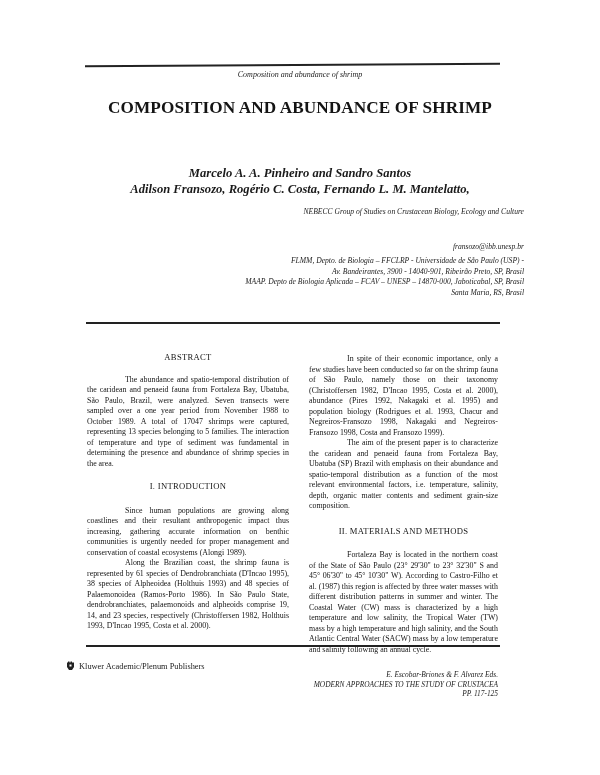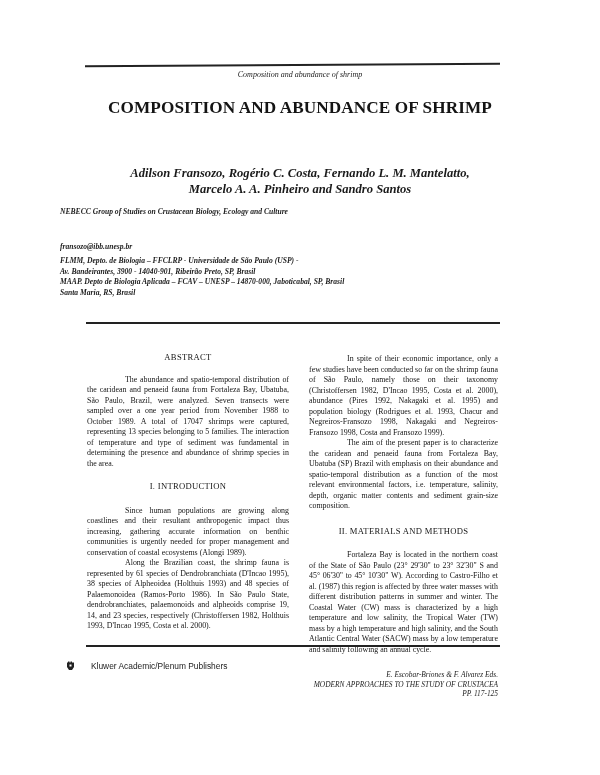--- a/index.html
+++ b/index.html
@@ -3,41 +3,41 @@
 <meta charset="utf-8">
 <style>
   html, body { margin:0; padding:0; }
   body { width:600px; height:775px; background:#ffffff; position:relative; overflow:hidden;
          font-family:"Liberation Serif", serif; color:#111; }
   .abs { position:absolute; }
   .rule { position:absolute; height:1.5px; background:#222; }
   .running-head { left:0; width:600px; top:70px; text-align:center; font-style:italic; font-size:8px; color:#222; }
   .title { left:60px; width:480px; top:98px; text-align:center; font-weight:bold; font-size:17.2px; line-height:20px; letter-spacing:0.1px; color:#141414; }
   .authors { left:60px; width:480px; top:165px; text-align:center; font-weight:bold; font-style:italic; font-size:12.6px; line-height:16px; color:#1a1a1a; }
-  .affil { left:60px; width:480px; text-align:left; font-style:italic; font-size:7.6px; line-height:10.5px; color:#222;font-weight:bold; }
+  .affil { left:44px; width:480px; text-align:right; font-style:italic; font-size:7.6px; line-height:10.5px; color:#222; }
   .col { position:absolute; font-size:7.9px; line-height:10.5px; text-align:justify; color:#151515; }
   .col p { margin:0; text-indent:38px; }
   .heading { text-align:center; font-size:8.6px; letter-spacing:0.3px; color:#151515; }
-  .footer-left { left:66px; top:661px; font-family:Liberation Sans, sans-serif; font-size:8.4px; color:#222; display:flex; align-items:center; gap:16px; }
+  .footer-left { left:66px; top:661px; font-family:Liberation Serif, serif; font-size:8.4px; color:#222; display:flex; align-items:center; gap:4px; }
   .footer-right { right:102px; top:670px; text-align:right; font-style:italic; font-size:7.4px; line-height:9.6px; color:#222; }
   .logo { width:9px; height:10px; display:inline-block; }
 </style>
 </head>
 <body>
 
 <div class="rule" style="left:85px; top:64px; width:415px; transform:rotate(-0.35deg);"></div>
 <div class="abs running-head">Composition and abundance of shrimp</div>
 
 <div class="abs title">
   <div>COMPOSITION AND ABUNDANCE OF SHRIMP</div>
 </div>
 
 <div class="abs authors">
+  <div>Marcelo A. A. Pinheiro and Sandro Santos</div>
   <div>Adilson Fransozo, Rogério C. Costa, Fernando L. M. Mantelatto,</div>
-  <div>Marcelo A. A. Pinheiro and Sandro Santos</div>
 </div>
 
 <div class="abs affil" style="top:207px;">
   <div>NEBECC Group of Studies on Crustacean Biology, Ecology and Culture</div>
 </div>
 <div class="abs affil" style="top:242px;">fransozo@ibb.unesp.br</div>
 <div class="abs affil" style="top:256px;">
   <div>FLMM, Depto. de Biologia – FFCLRP - Universidade de São Paulo (USP) -</div>
   <div>Av. Bandeirantes, 3900 - 14040-901, Ribeirão Preto, SP, Brasil</div>
   <div>MAAP. Depto de Biologia Aplicada – FCAV – UNESP – 14870-000, Jaboticabal, SP, Brasil</div>

